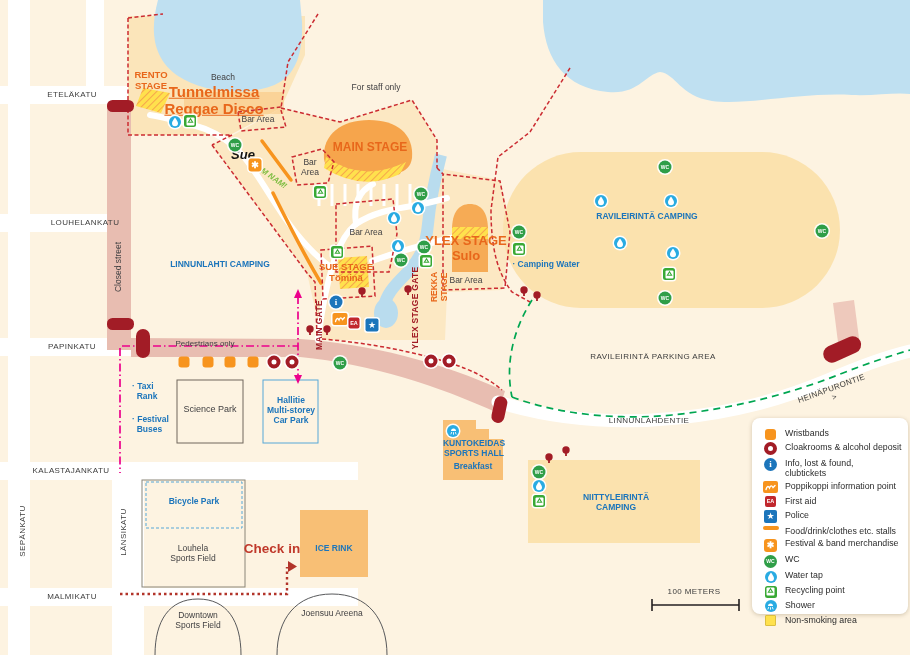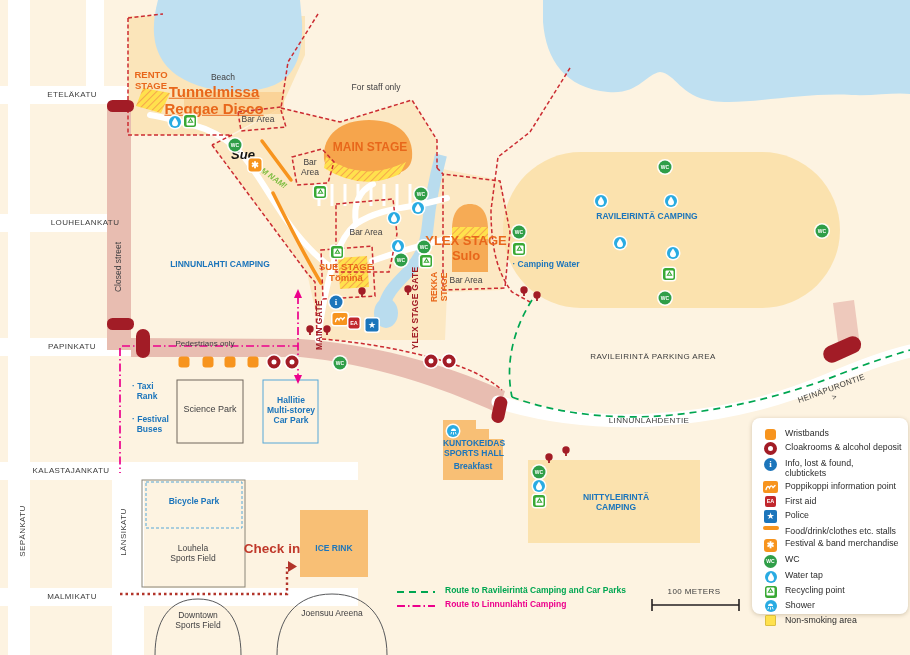--- a/index.html
+++ b/index.html
@@ -405,27 +405,13 @@
       <div class="lg-row"><span class="lg-ic"><span class="mic ic-recycling"><svg width="9" height="9" viewBox="0 0 9 9">
               <rect x="0.5" y="0.5" width="8" height="8" rx="1" fill="#fff"></rect>
               <path d="M4.5 1.8 L6.6 5.3 L2.4 5.3 Z" fill="none" stroke="#39a935" stroke-width="1.1"></path>
             </svg></span></span><span>Recycling point</span></div>
       <div class="lg-row"><span class="lg-ic"><span class="mic ic-shower"><svg width="9" height="9" viewBox="0 0 9 9">
               <path d="M2 4 A2.5 2.5 0 0 1 7 4 Z" fill="#fff"></path>
               <path d="M2.6 5.4 L2 7 M4.5 5.6 L4.5 7.3 M6.4 5.4 L7 7" stroke="#fff" stroke-width="0.9" stroke-linecap="round"></path>
             </svg></span></span><span>Shower</span></div>
       <div class="lg-row"><span class="lg-ic"><span class="mic ic-nonsmoking"></span></span><span>Non-smoking area</span></div>
     </div>
-  <div id="routes-legend">
-      <div class="rt-row">
-        <span><svg width="40" height="6">
-            <line x1="1" y1="3" x2="39" y2="3" stroke="#00a651" stroke-width="2.2" stroke-dasharray="7,5"></line>
-          </svg></span>
-        <span class="rt-label" style="color: rgb(0, 166, 81);">Route to Ravileirintä Camping and Car Parks</span>
-      </div>
-      <div class="rt-row">
-        <span><svg width="40" height="6">
-            <line x1="1" y1="3" x2="39" y2="3" stroke="#ec008c" stroke-width="2.2" stroke-dasharray="8,3,1.5,3"></line>
-          </svg></span>
-        <span class="rt-label" style="color: rgb(236, 0, 140);">Route to Linnunlahti Camping</span>
-      </div>
-    </div>
 </div>
 
 </body></html>

